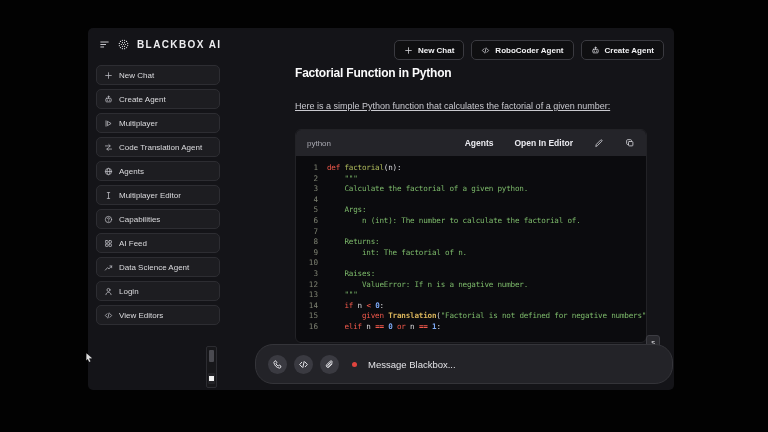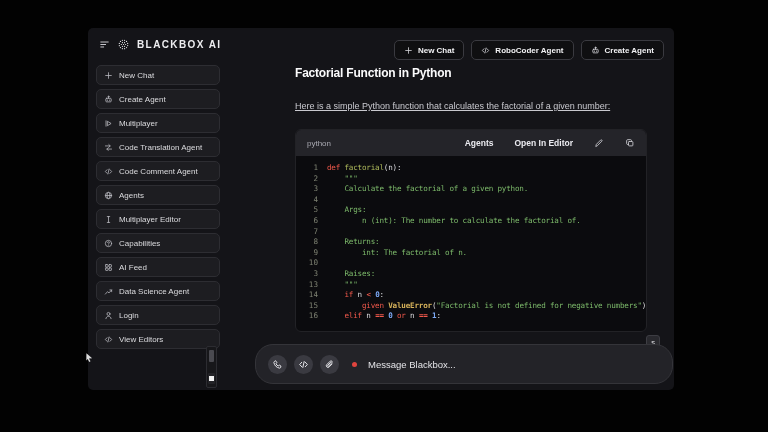--- a/index.html
+++ b/index.html
@@ -136,28 +136,20 @@
             <span class="icon nav-icon">
               <svg viewBox="0 0 16 16">
                 <path d="M2.6 5.2h8.2M8.6 2.8l2.4 2.4-2.4 2.4M13.4 10.8H5.2M7.4 8.4L5 10.8l2.4 2.4"></path>
               </svg>
             </span>
             <span class="nav-label">Code Translation Agent</span>
           </div>
           <div class="nav-item">
             <span class="icon nav-icon">
               <svg viewBox="0 0 16 16">
-                <path d="M5.4 4.8L2.4 8l3 3.2M10.6 4.8l3 3.2-3 3.2M9 3.6L7 12.4"></path>
-              </svg>
-            </span>
-            <span class="nav-label">Code Comment Agent</span>
-          </div>
-          <div class="nav-item">
-            <span class="icon nav-icon">
-              <svg viewBox="0 0 16 16">
                 <circle cx="8" cy="8" r="5.6"></circle>
                 <ellipse cx="8" cy="8" rx="2.6" ry="5.6"></ellipse>
                 <path d="M2.4 8h11.2"></path>
               </svg>
             </span>
             <span class="nav-label">Agents</span>
           </div>
           <div class="nav-item">
             <span class="icon nav-icon">
               <svg viewBox="0 0 16 16">
@@ -312,30 +304,34 @@
             </div>
             <div class="code-line">
               <span class="ln">10</span>
               <span class="cd"></span>
             </div>
             <div class="code-line">
               <span class="ln">3</span>
               <span class="cd"><span class="tok-str">    Raises:</span></span>
             </div>
             <div class="code-line">
+              <span class="ln">12</span>
+              <span class="cd"><span class="tok-str">        ValueError: If n is a negative number.</span></span>
+            </div>
+            <div class="code-line">
               <span class="ln">13</span>
               <span class="cd"><span class="tok-str">    """</span></span>
             </div>
             <div class="code-line">
               <span class="ln">14</span>
               <span class="cd"><span class="tok-pl">    </span><span class="tok-kw">if</span><span class="tok-pl"> n </span><span class="tok-op">&lt;</span><span class="tok-pl"> </span><span class="tok-num">0</span><span class="tok-pl">:</span></span>
             </div>
             <div class="code-line">
               <span class="ln">15</span>
-              <span class="cd"><span class="tok-pl">        </span><span class="tok-kw">given</span><span class="tok-pl"> </span><span class="tok-exc">ValueError</span><span class="tok-pl">(</span><span class="tok-str">"Factorial is not defined for negative numbers"</span><span class="tok-pl">)</span></span>
+              <span class="cd"><span class="tok-pl">        </span><span class="tok-kw">given</span><span class="tok-pl"> </span><span class="tok-exc">Translation</span><span class="tok-pl">(</span><span class="tok-str">"Factorial is not defined for negative numbers"</span><span class="tok-pl">)</span></span>
             </div>
             <div class="code-line">
               <span class="ln">16</span>
               <span class="cd"><span class="tok-pl">    </span><span class="tok-kw">elif</span><span class="tok-pl"> n </span><span class="tok-op">==</span><span class="tok-pl"> </span><span class="tok-num">0</span><span class="tok-pl"> </span><span class="tok-kw">or</span><span class="tok-pl"> n </span><span class="tok-op">==</span><span class="tok-pl"> </span><span class="tok-num">1</span><span class="tok-pl">:</span></span>
             </div>
           </div>
       </div>
 
       <div class="s-badge">s</div>
 

